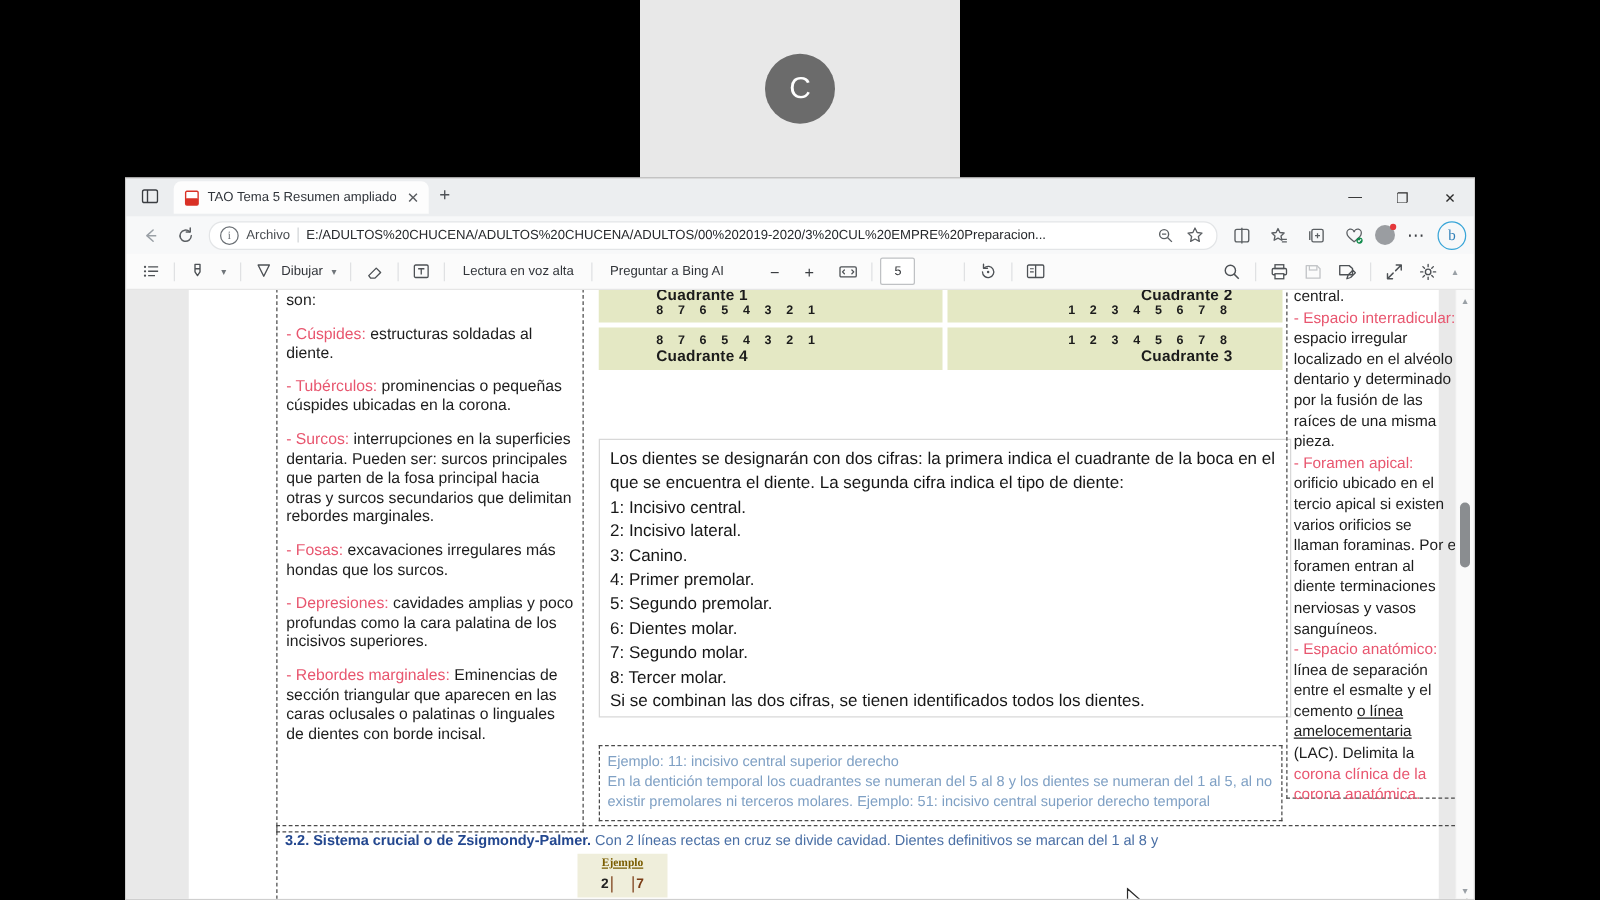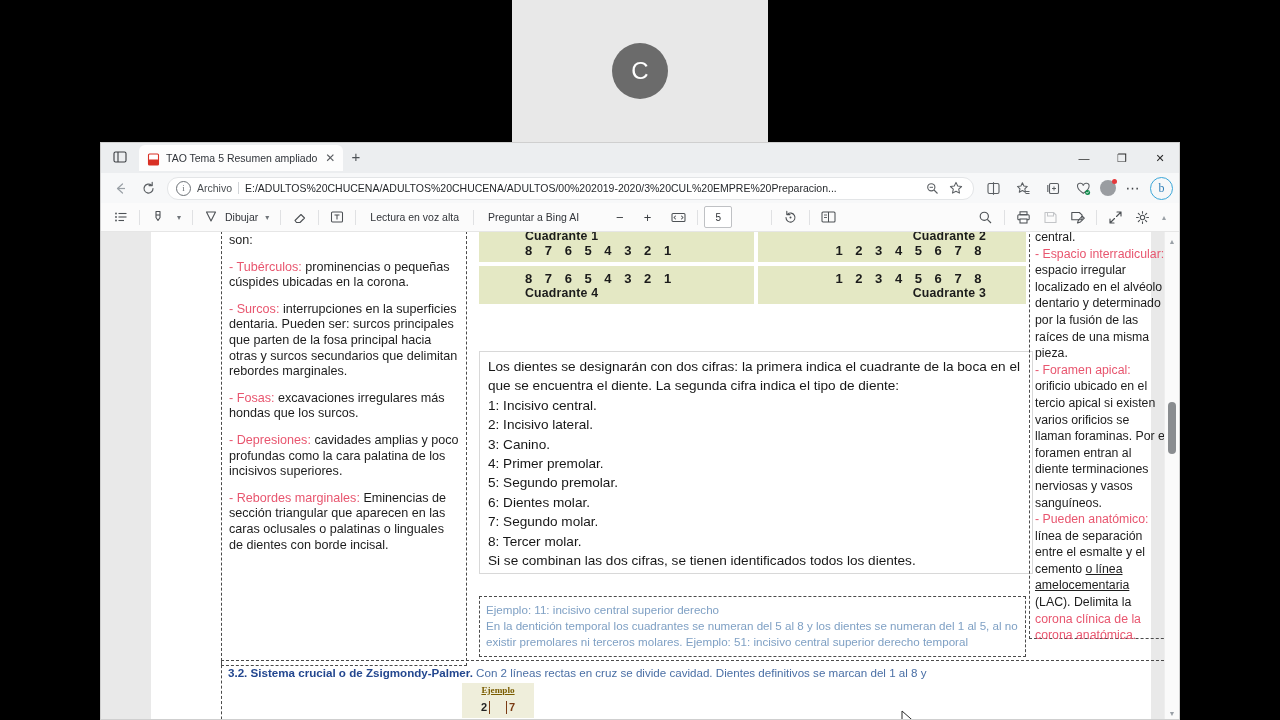--- a/index.html
+++ b/index.html
@@ -67,21 +67,21 @@
   
   .colL{left:0px;top:-6px;width:246px;height:440px;padding:6px 7px;}
   .colL p{margin:0 0 11px 0;font-size:12.6px;line-height:15.6px;color:#1d1d1d;}
   .kw{color:#e8566f;}
 
   
   .quad{position:absolute;left:258px;top:-8px;width:547px;}
   .qrow{display:flex;gap:4px;}
   .qcell{flex:1;background:#e4e8c4;padding:5px 0 4px 0;}
   .qtitle{font-size:12.3px;font-weight:bold;color:#1b1b1b;letter-spacing:.2px;}
-  .qnums{font-size:13px;font-weight:bold;color:#1b1b1b;letter-spacing:4.5px;}
+  .qnums{font-size:10px;font-weight:bold;color:#1b1b1b;letter-spacing:4.5px;}
   .q-left{padding-left:46px;text-align:left;}
   .q-right{padding-right:40px;text-align:right;}
 
   .midbox{position:absolute;left:258px;top:119px;width:554px;padding:5px 8px 3px 8px;
           border:1px solid #d8d8d8;background:#fff;box-sizing:border-box;}
   .midbox p{margin:0;font-size:13.6px;line-height:19.4px;color:#171717;}
 
   .exbox{position:absolute;left:258px;top:364px;width:547px;padding:5px 6px;}
   .exbox p{margin:0;font-size:11.6px;line-height:16.2px;color:#7fa0c4;}
 
@@ -325,20 +325,21 @@
       </div>
       <div class="pb caret" style="color:#9aa0a6">▴</div>
     </div>
 
     <div class="pdfview">
       <div class="page">
         <div class="cols">
 
           <div class="dashbox colL">
             <p><span>son:</span></p>
+            <p><span class="kw">- Cúspides:</span><span> estructuras  soldadas al diente.</span></p>
             <p><span class="kw">- Tubérculos:</span><span> prominencias o pequeñas cúspides ubicadas en la corona.</span></p>
             <p><span class="kw">- Surcos:</span><span> interrupciones en la superficies dentaria. Pueden ser: surcos principales que parten de la fosa principal hacia otras y surcos secundarios que delimitan rebordes marginales.</span></p>
             <p><span class="kw">- Fosas:</span><span> excavaciones  irregulares más hondas que los surcos.</span></p>
             <p><span class="kw">- Depresiones:</span><span> cavidades amplias y poco profundas como la cara palatina de los incisivos superiores.</span></p>
             <p><span class="kw">- Rebordes marginales:</span><span> Eminencias de sección triangular que aparecen en las caras oclusales o palatinas o linguales de dientes con borde incisal.</span></p>
           </div>
 
           <div class="quad">
             <div class="qrow">
               <div class="qcell q-left">
@@ -377,21 +378,21 @@
 
           <div class="dashbox exbox">
             <p>Ejemplo: 11: incisivo central superior derecho</p>
             <p>En la dentición temporal los cuadrantes se numeran del  5 al 8 y los dientes se numeran del 1 al 5, al no existir premolares ni terceros molares. Ejemplo: 51: incisivo central superior derecho temporal</p>
           </div>
 
           <div class="dashbox colR">
             <p><span>central.</span></p>
             <p><span class="kw">- Espacio interradicular:</span><span> espacio irregular  localizado en el alvéolo dentario y determinado por la fusión de las raíces de una misma pieza.</span></p>
             <p><span class="kw">- Foramen apical:</span><span> orificio ubicado en el tercio apical si existen varios orificios se llaman foraminas. Por el foramen entran al diente terminaciones nerviosas y vasos sanguíneos.</span></p>
-            <p><span class="kw">- Pueden anatómico:</span><span> línea de separación entre el esmalte y el cemento </span><span class="ul">o línea amelocementaria</span><span> (LAC). Delimita la </span><span class="kw">corona clínica de la corona anatómica.</span></p>
+            <p><span class="kw">- Espacio anatómico:</span><span> línea de separación entre el esmalte y el cemento </span><span class="ul">o línea amelocementaria</span><span> (LAC). Delimita la </span><span class="kw">corona clínica de la corona anatómica.</span></p>
           </div>
 
           <div class="dashbox bottom">
             <p class="b1"><span class="b-strong">3.2. Sistema crucial o de Zsigmondy-Palmer.</span><span> Con 2 líneas rectas en cruz se divide cavidad. Dientes definitivos se marcan del 1 al 8 y</span></p>
             <div class="ejemplo">
               <div class="ej-t">Ejemplo</div>
               <div class="ej-row">
                 <span class="ej-n l">2</span>
                 <span class="ej-n r">7</span>
               </div>

